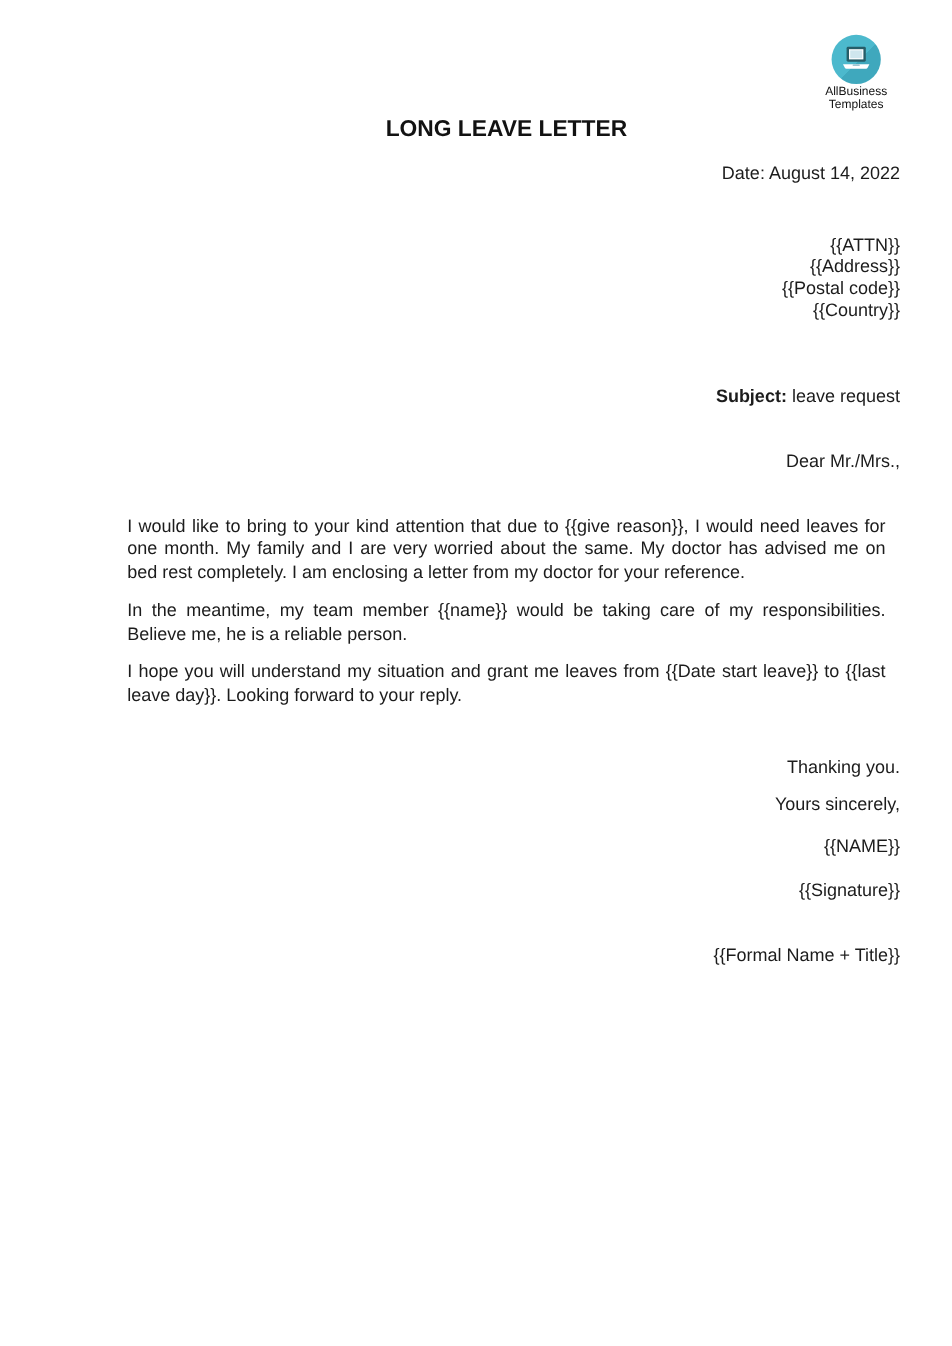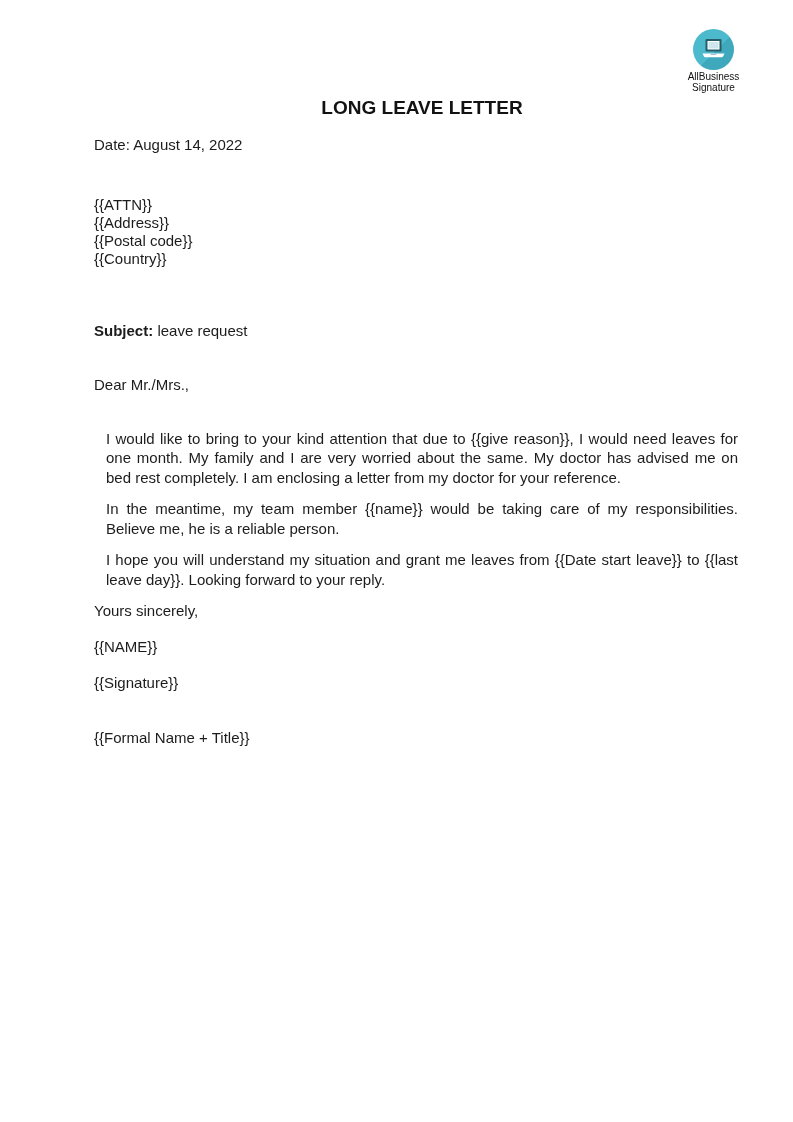--- a/index.html
+++ b/index.html
@@ -54,20 +54,21 @@
     margin: 97px 0 0 0;
     text-align: center;
     font-size: 19px;
     font-weight: bold;
     line-height: 22px;
     color: #121212;
   }
   .body-text {
     font-size: 15px;
     line-height: 19.5px;
+    text-align: right;
   }
   .date-line       { margin-top: 16px; }
   .recipient-block { margin-top: 41px; line-height: 18px; }
   .subject-line    { margin-top: 53px; }
   .subject-label   { font-weight: bold; }
   .subject-value   { padding-left: 0.28em; }
   .salutation      { margin-top: 35px; }
   .para            { margin: 12px; text-align: justify; }
   .para-first      { margin-top: 34px; }
   .para-next       { margin-top: 11px; }
@@ -98,21 +99,21 @@
     <div class="logo-circle">
       <svg class="laptop-icon" width="25" height="22" viewBox="0 0 25 22">
         <rect x="4.5" y="1" width="16" height="12.5" rx="1.2" fill="#265d68"></rect>
         <rect x="6.5" y="3" width="12" height="8.5" fill="#ffffff"></rect>
         <rect x="7.5" y="4" width="10" height="6.5" fill="#cfe6ee"></rect>
         <path d="M1.5 15.5 h22 l-1.5 3 a1.5 1.5 0 0 1 -1.3 0.8 h-16.4 a1.5 1.5 0 0 1 -1.3 -0.8 z" fill="#ffffff"></path>
         <rect x="9.5" y="15.5" width="6" height="1.6" rx="0.8" fill="#9fc6d2"></rect>
       </svg>
     </div>
     <div class="logo-text">AllBusiness</div>
-    <div class="logo-text">Signature</div>
+    <div class="logo-text">Templates</div>
   </div>
 
   <div class="content">
     <h1 class="doc-title">LONG LEAVE LETTER</h1>
 
     <div class="body-text date-line">Date: August 14, 2022</div>
 
     <div class="body-text recipient-block">
       <div>{{ATTN}}</div>
       <div>{{Address}}</div>
@@ -123,20 +124,21 @@
     <div class="body-text subject-line">
       <span class="subject-label">Subject:</span><span class="subject-value">leave request</span>
     </div>
 
     <div class="body-text salutation">Dear Mr./Mrs.,</div>
 
     <p class="body-text para para-first">I would like to bring to your kind attention that due to {{give reason}}, I would need leaves for one month. My family and I are very worried about the same. My doctor has advised me on bed rest completely. I am enclosing a letter from my doctor for your reference.</p>
     <p class="body-text para para-next">In the meantime, my team member {{name}} would be taking care of my responsibilities. Believe me, he is a reliable person.</p>
     <p class="body-text para para-next">I hope you will understand my situation and grant me leaves from {{Date start leave}} to {{last leave day}}. Looking forward to your reply.</p>
 
+    <div class="body-text thanking">Thanking you.</div>
     <div class="body-text yours">Yours sincerely,</div>
     <div class="body-text name-ph">{{NAME}}</div>
     <div class="body-text signature-ph">{{Signature}}</div>
     <div class="body-text formal-ph">{{Formal Name + Title}}</div>
   </div>
 
   <div class="footer">Page 1 of 2</div>
 
 </div>
 

